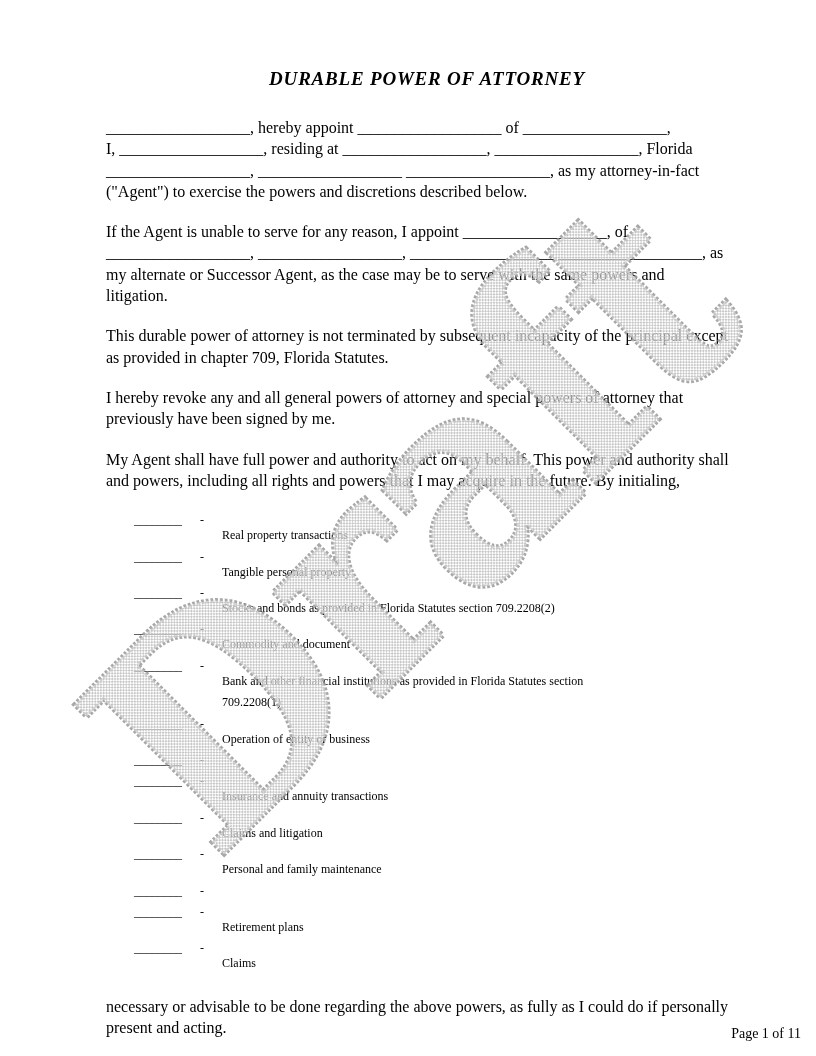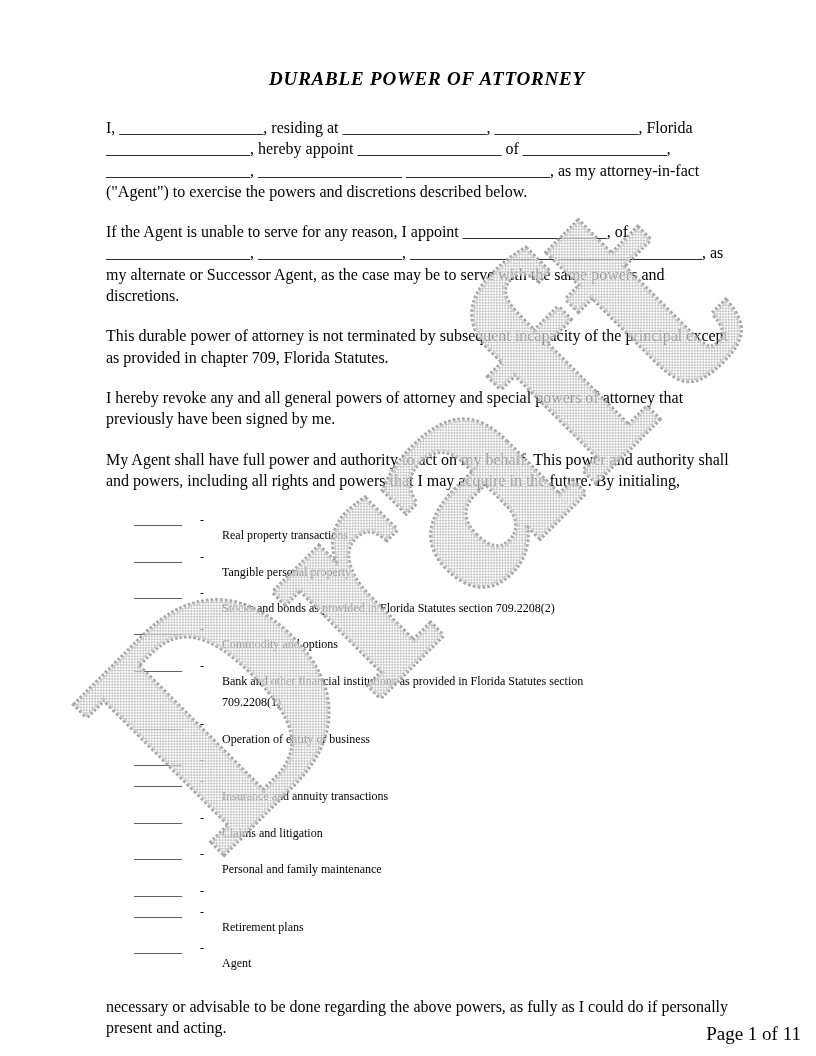--- a/index.html
+++ b/index.html
@@ -67,47 +67,47 @@
     left: 0;
     top: 0;
     width: 816px;
     height: 1056px;
     pointer-events: none;
   }
   .footer {
     position: absolute;
     top: 1026px;
     right: 15px;
-    font-size: 19px;
+    font-size: 14px;
     line-height: 16px;
   }
 </style>
 </head>
 <body>
 
 <div class="page">
 
   <div class="content">
 
     <h1 class="doc-title">DURABLE POWER OF ATTORNEY</h1>
 
     <div class="para">
 
-    <div class="line">I, __________________, residing at __________________, __________________, Florida</div>
-        <div class="line">__________________, hereby appoint __________________ of __________________,</div>
+    <div class="line">__________________, hereby appoint __________________ of __________________,</div>
+        <div class="line">I, __________________, residing at __________________, __________________, Florida</div>
         <div class="line">__________________, __________________ __________________, as my attorney-in-fact</div>
         <div class="line">("Agent") to exercise the powers and discretions described below.</div>
       </div>
 
     <div class="para">
 
     <div class="line">If the Agent is unable to serve for any reason, I appoint __________________, of</div>
         <div class="line">__________________, __________________, __________________ __________________, as</div>
         <div class="line">my alternate or Successor Agent, as the case may be to serve with the same powers and</div>
-        <div class="line">discretions.</div>
+        <div class="line">litigation.</div>
       </div>
 
     <div class="para">
 
     <div class="line">This durable power of attorney is not terminated by subsequent incapacity of the principal except</div>
         <div class="line">as provided in chapter 709, Florida Statutes.</div>
       </div>
 
     <div class="para">
 
@@ -137,21 +137,21 @@
 
         <div class="prow">
           <span class="blank">________</span>
           <span class="dash">-</span>
           <span class="plabel">Stocks and bonds as provided in Florida Statutes section 709.2208(2)</span>
         </div>
 
         <div class="prow">
           <span class="blank">________</span>
           <span class="dash">-</span>
-          <span class="plabel">Commodity and options</span>
+          <span class="plabel">Commodity and document</span>
         </div>
 
         <div class="prow">
           <span class="blank">________</span>
           <span class="dash">-</span>
           <span class="plabel">Bank and other financial institutions as provided in Florida Statutes section
 709.2208(1)</span>
         </div>
 
         <div class="prow">
@@ -190,21 +190,21 @@
 
         <div class="prow">
           <span class="blank">________</span>
           <span class="dash">-</span>
           <span class="plabel">Retirement plans</span>
         </div>
 
         <div class="prow">
           <span class="blank">________</span>
           <span class="dash">-</span>
-          <span class="plabel">Agent</span>
+          <span class="plabel">Claims</span>
         </div>
       </div>
 
     <div class="para">
 
         <div class="line">necessary or advisable to be done regarding the above powers, as fully as I could do if personally</div>
         <div class="line">present and acting.</div>
       </div>
 
 

